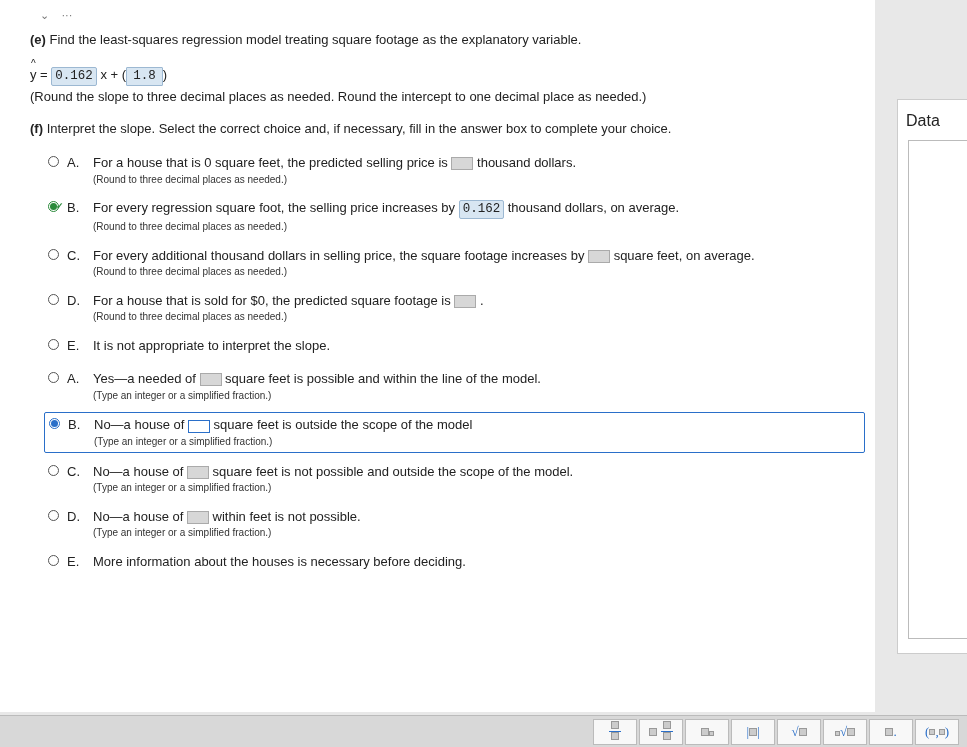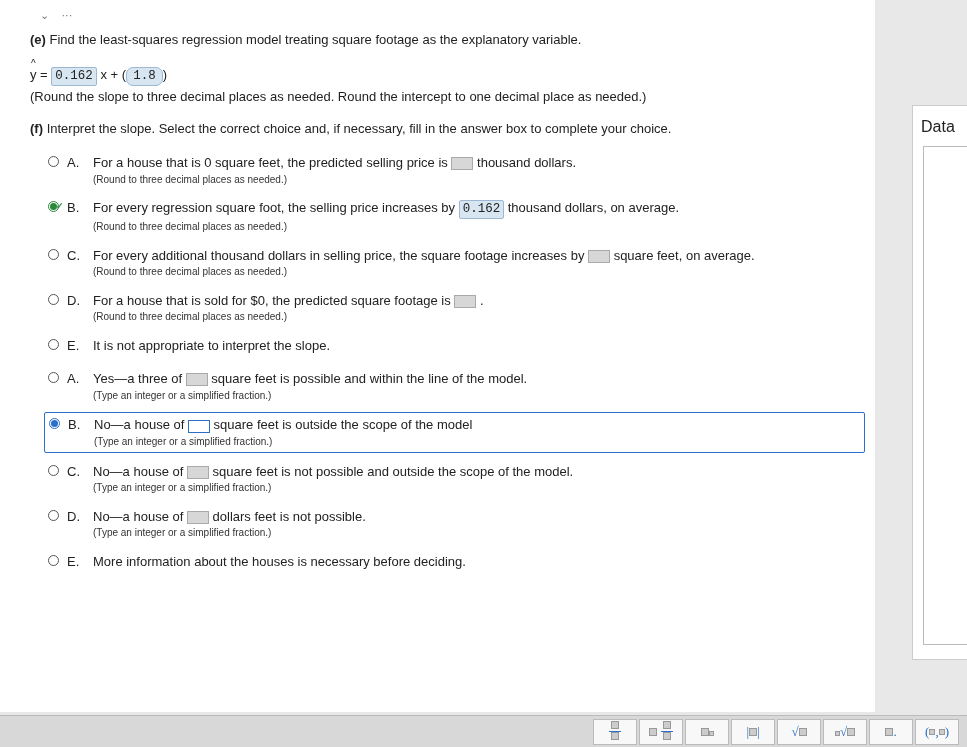--- a/index.html
+++ b/index.html
@@ -19,22 +19,22 @@
       width: 875px;
       height: 712px;
       padding: 8px 10px 6px 30px;
       font-size: 13px;
       color: #222;
       line-height: 1.35;
     }
     .side-panel {
       position: absolute;
       right: 0;
-      top: 105px;
-      width: 55px;
+      top: 99px;
+      width: 70px;
       height: 555px;
       background: #fff;
       border: 1px solid #ccc;
       border-right: none;
       padding: 12px 0 0 8px;
     }
     .side-title {
       font-size: 16px;
       color: #222;
     }
@@ -68,21 +68,21 @@
     }
     .val-box {
       display: inline-block;
       background: #d8e6f2;
       border: 1px solid #9cb8d2;
       padding: 0 3px;
       border-radius: 2px;
       font-size: 12.5px;
       font-family: Liberation Mono, monospace;
     }
-    .val-box.rounded { border-radius: 7px; padding: 0 6px; }
+    .val-box.rounded { border-radius: 1px; padding: 0 6px; }
     .question-block { margin-bottom: 10px; }
     .choices { margin-left: 14px; }
     .choice {
       display: flex;
       align-items: flex-start;
       gap: 8px;
       margin-bottom: 7px;
       padding: 3px 4px;
     }
     .choice.selected {
@@ -246,21 +246,21 @@
     </div>
   </div>
 
   <div class="question-block">
     <div class="choices">
 
       <div class="choice">
         <div class="radio"></div>
         <div class="clabel">A.</div>
         <div class="ctext">
-          <span>Yes—a three of </span><span class="answer-box"></span><span> square feet is possible and within the line of the model.</span>
+          <span>Yes—a needed of </span><span class="answer-box"></span><span> square feet is possible and within the line of the model.</span>
           <div class="sub-note">(Type an integer or a simplified fraction.)</div>
         </div>
       </div>
 
       <div class="choice selected">
         <div class="radio blue-fill"></div>
         <div class="clabel">B.</div>
         <div class="ctext">
           <span>No—a house of </span><span class="answer-box white"></span><span> square feet is outside the scope of the model</span>
           <div class="sub-note">(Type an integer or a simplified fraction.)</div>
@@ -273,21 +273,21 @@
         <div class="ctext">
           <span>No—a house of </span><span class="answer-box"></span><span> square feet is not possible and outside the scope of the model.</span>
           <div class="sub-note">(Type an integer or a simplified fraction.)</div>
         </div>
       </div>
 
       <div class="choice">
         <div class="radio"></div>
         <div class="clabel">D.</div>
         <div class="ctext">
-          <span>No—a house of </span><span class="answer-box"></span><span> dollars feet is not possible.</span>
+          <span>No—a house of </span><span class="answer-box"></span><span> within feet is not possible.</span>
           <div class="sub-note">(Type an integer or a simplified fraction.)</div>
         </div>
       </div>
 
       <div class="choice">
         <div class="radio"></div>
         <div class="clabel">E.</div>
         <div class="ctext">More information about the houses is necessary before deciding.</div>
       </div>
 

